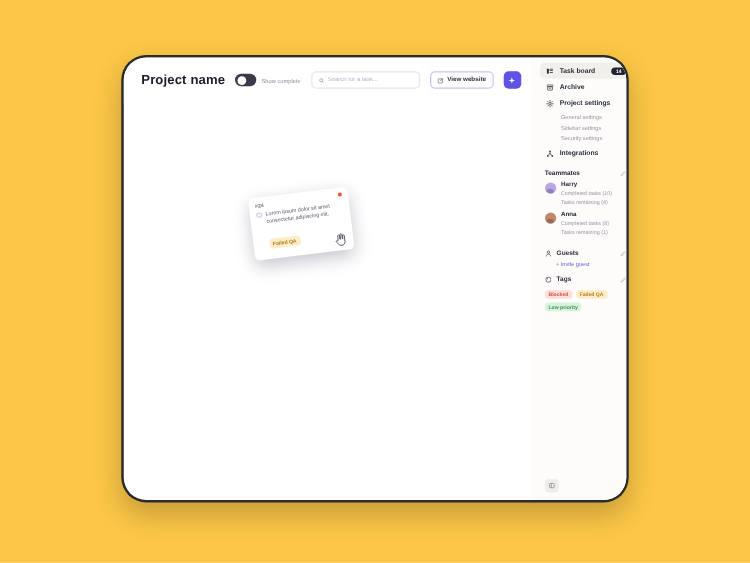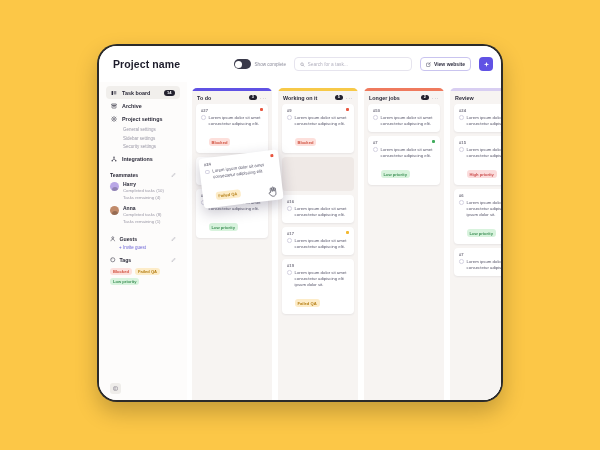--- a/index.html
+++ b/index.html
@@ -20,21 +20,21 @@
     border-radius: 20px;
     padding: 2px;
     box-shadow: 0 10px 22px rgba(0,0,0,.22);
   }
   .screen {
     width: 100%; height: 100%;
     background: #ffffff;
     border-radius: 18px;
     overflow: hidden;
     display: flex;
-    flex-direction: column;
+    flex-direction: row;
     position: relative;
   }
 
   
   .topbar {
     height: 36px;
     flex: 0 0 36px;
     display: flex;
     align-items: center;
     padding: 0 8px 0 14px;

